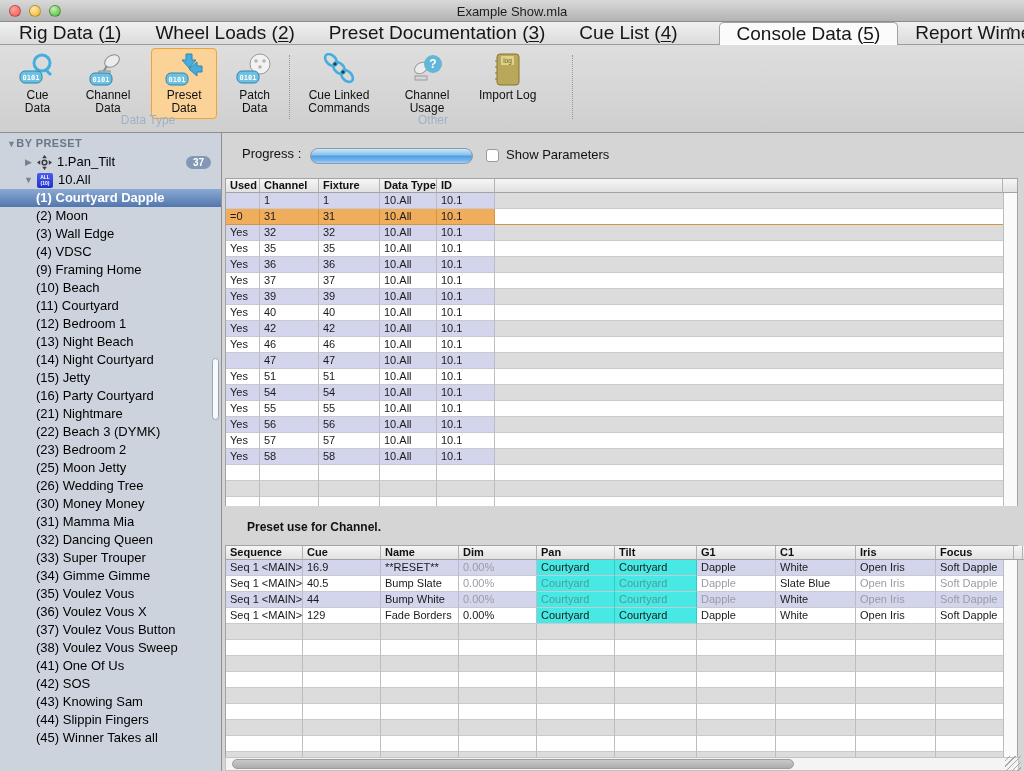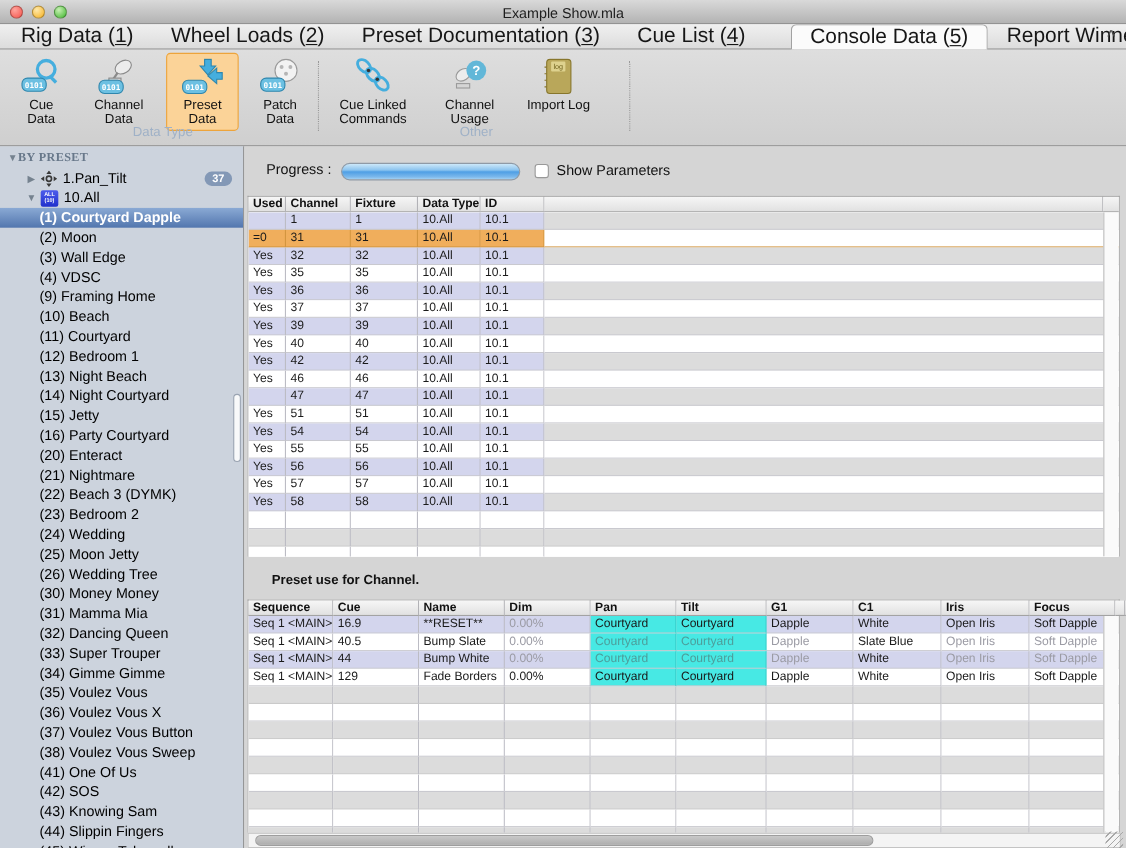--- a/index.html
+++ b/index.html
@@ -46,21 +46,21 @@
   .tlabel { font-size:12px; line-height:13px; color:#111; text-align:center; max-width:72px; }
   .tgroup-label { position:absolute; bottom:5px; left:0; right:0; text-align:center;
     font-size:12px; color:#9fb1c7; }
   .tsep { position:absolute; top:10px; height:64px; width:0; border-left:1px dotted #999; }
   #sep1 { left:289px; } #sep2 { left:572px; }
 
   
   .sidebar { position:absolute; left:0; top:133px; width:222px; bottom:0;
     background:#ccd3dd; border-right:1px solid #8f8f8f; overflow:hidden; }
   .sb-header { height:20px; line-height:20px; padding-left:7px; font-size:11px;
-    font-weight:bold; color:#68788a; letter-spacing:.4px;font-family:Liberation Serif, serif; }
+    font-weight:bold; color:#68788a; letter-spacing:.4px; }
   .sb-row { height:18px; line-height:18px; font-size:13px; color:#000;
     white-space:nowrap; display:flex; align-items:center; }
   .sb-tri { font-size:9px; color:#75828f; width:13px; text-align:center; flex:none; }
   .sb-l1 { padding-left:22px; }
   .sb-ic { width:17px; height:15px; margin:0 4px 0 1px; flex:none; display:flex;
     align-items:center; justify-content:center; }
   .all-ic { width:16px; height:15px; border-radius:2px; margin:0 5px 0 2px; flex:none;
     background:linear-gradient(#4d5ceb,#2030cc); color:#fff; font-weight:bold;
     font-size:5px; line-height:5px; display:flex; flex-direction:column;
     align-items:center; justify-content:center; gap:1px; }
@@ -289,25 +289,23 @@
         <div class="sb-row sb-item">(3) Wall Edge</div>
         <div class="sb-row sb-item">(4) VDSC</div>
         <div class="sb-row sb-item">(9) Framing Home</div>
         <div class="sb-row sb-item">(10) Beach</div>
         <div class="sb-row sb-item">(11) Courtyard</div>
         <div class="sb-row sb-item">(12) Bedroom 1</div>
         <div class="sb-row sb-item">(13) Night Beach</div>
         <div class="sb-row sb-item">(14) Night Courtyard</div>
         <div class="sb-row sb-item">(15) Jetty</div>
         <div class="sb-row sb-item">(16) Party Courtyard</div>
-        <div class="sb-row sb-item">(20) Enteract</div>
         <div class="sb-row sb-item">(21) Nightmare</div>
         <div class="sb-row sb-item">(22) Beach 3 (DYMK)</div>
         <div class="sb-row sb-item">(23) Bedroom 2</div>
-        <div class="sb-row sb-item">(24) Wedding</div>
         <div class="sb-row sb-item">(25) Moon Jetty</div>
         <div class="sb-row sb-item">(26) Wedding Tree</div>
         <div class="sb-row sb-item">(30) Money Money</div>
         <div class="sb-row sb-item">(31) Mamma Mia</div>
         <div class="sb-row sb-item">(32) Dancing Queen</div>
         <div class="sb-row sb-item">(33) Super Trouper</div>
         <div class="sb-row sb-item">(34) Gimme Gimme</div>
         <div class="sb-row sb-item">(35) Voulez Vous</div>
         <div class="sb-row sb-item">(36) Voulez Vous X</div>
         <div class="sb-row sb-item">(37) Voulez Vous Button</div>

